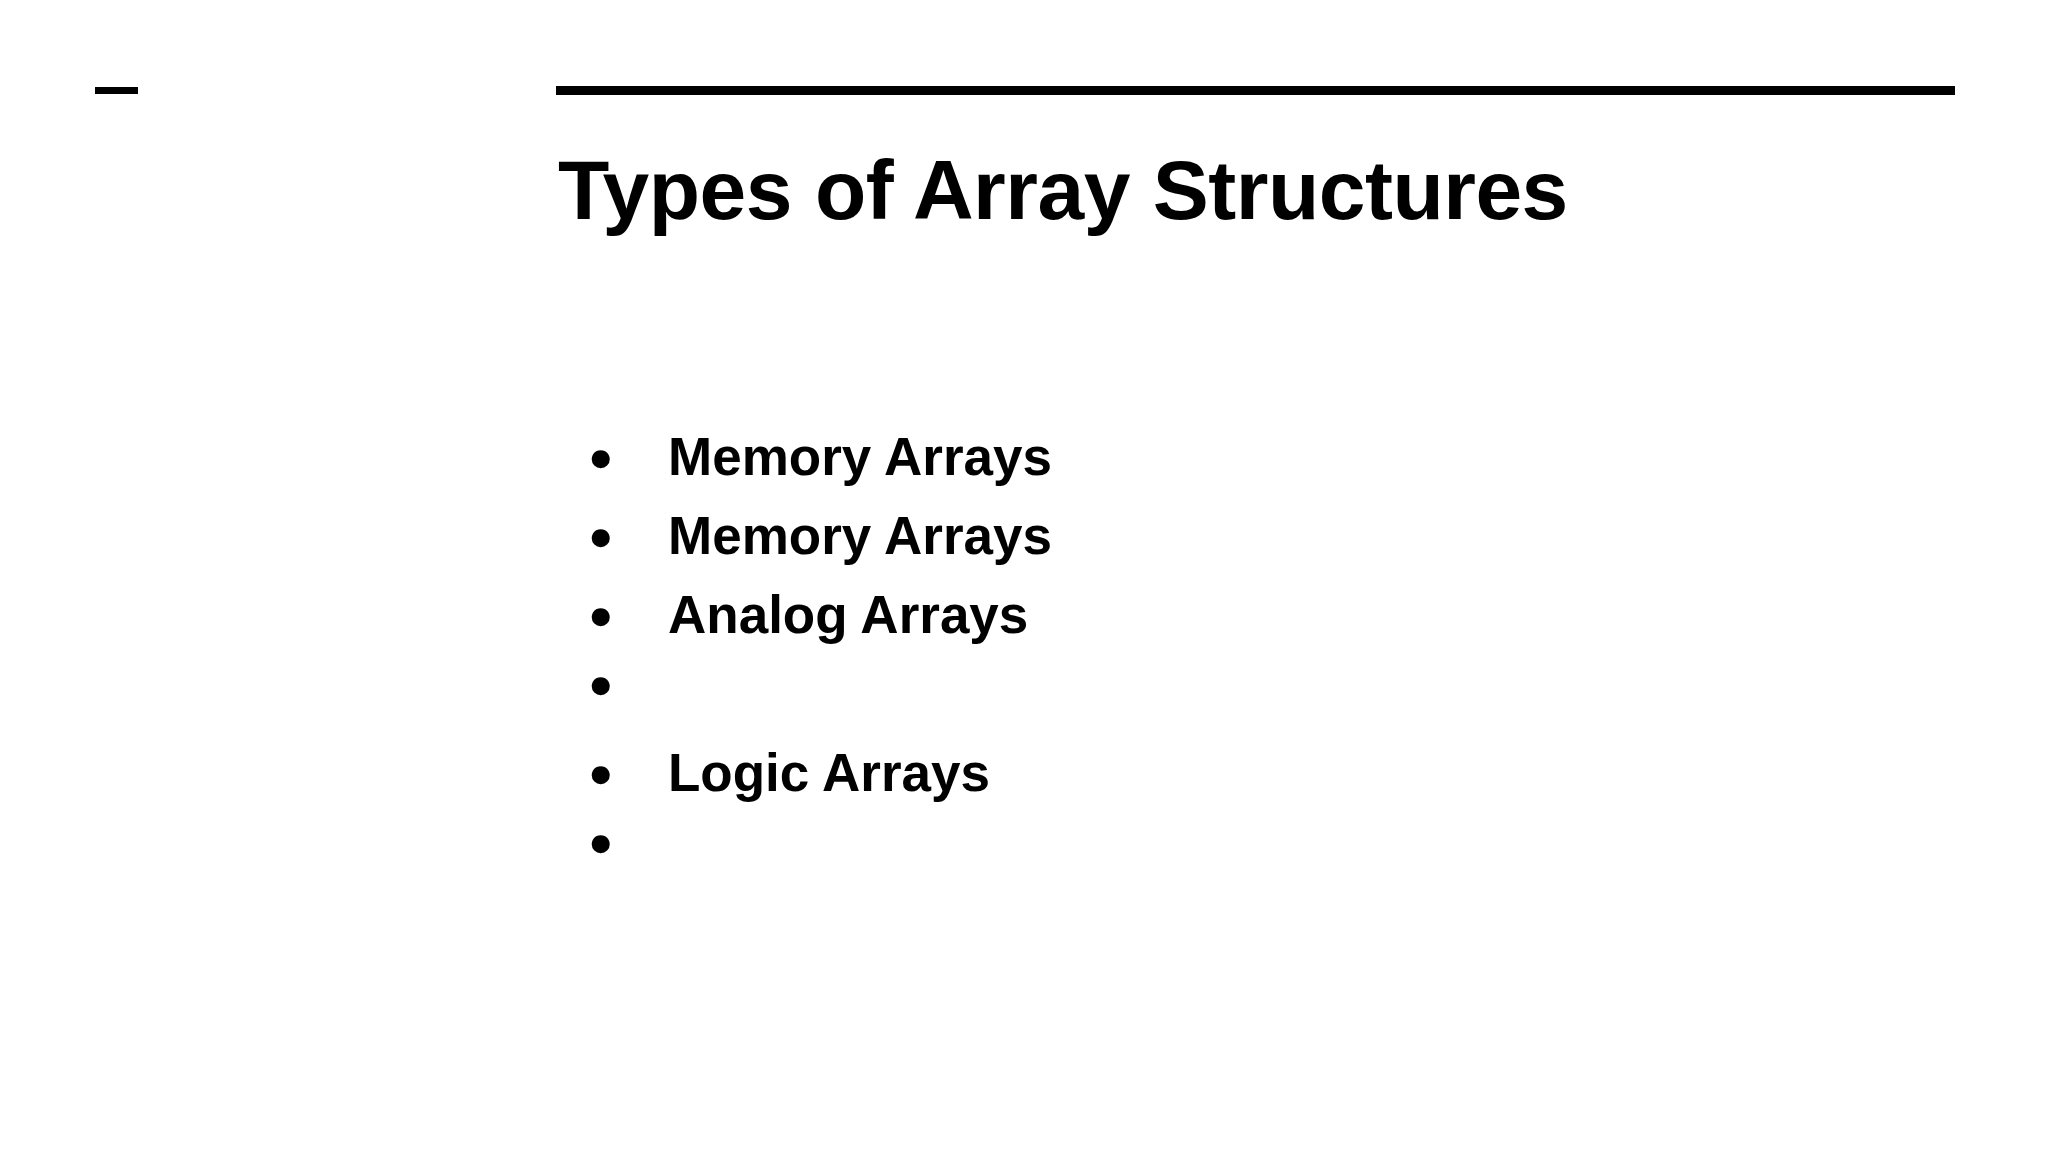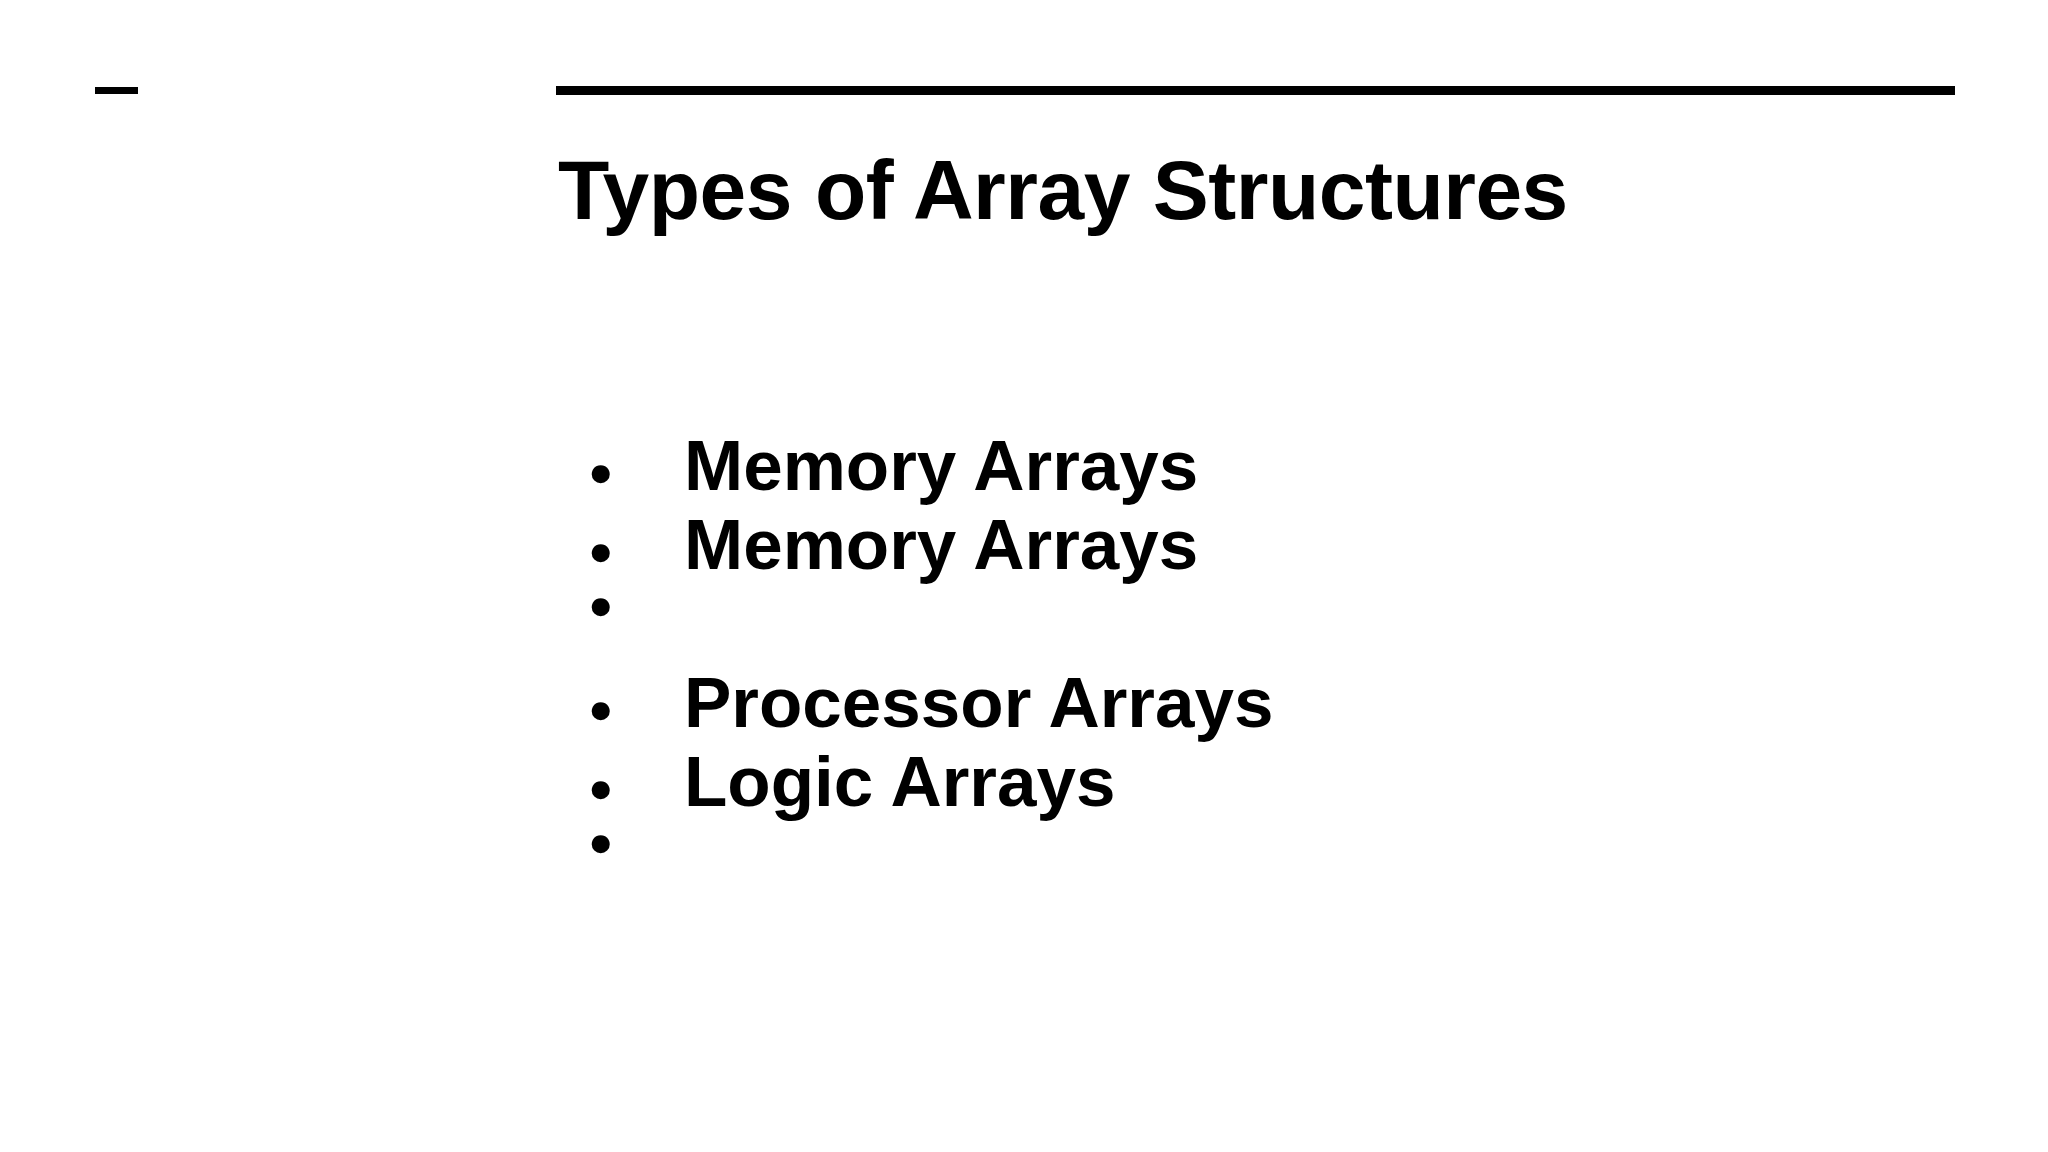--- a/index.html
+++ b/index.html
@@ -88,26 +88,25 @@
     width: 80px;
     font-size: 42px;
     line-height: 1;
     color: #000000;
     position: relative;
     top: -4px;
   }
 
   .bullet-text {
     flex: 1 1 auto;
-    font-size: 71px;
+    font-size: 53px;
     font-weight: 700;
     line-height: 1;
     color: #000000;
     white-space: nowrap;
-    margin-left: 16px;
   }
 </style>
 </head>
 <body>
 
 <div class="slide">
 
   <div class="left-dash"></div>
 
   <div class="rule-top"></div>
@@ -121,25 +120,25 @@
       <span class="bullet-text">Memory Arrays</span>
     </li>
 
     <li class="bullet-item">
       <span class="bullet-marker">●</span>
       <span class="bullet-text">Memory Arrays</span>
     </li>
 
     <li class="bullet-item">
       <span class="bullet-marker">●</span>
+      <span class="bullet-text">Analog Arrays</span>
     </li>
 
     <li class="bullet-item">
       <span class="bullet-marker">●</span>
-      <span class="bullet-text">Processor Arrays</span>
     </li>
 
     <li class="bullet-item">
       <span class="bullet-marker">●</span>
       <span class="bullet-text">Logic Arrays</span>
     </li>
 
     <li class="bullet-item">
       <span class="bullet-marker">●</span>
     </li>

